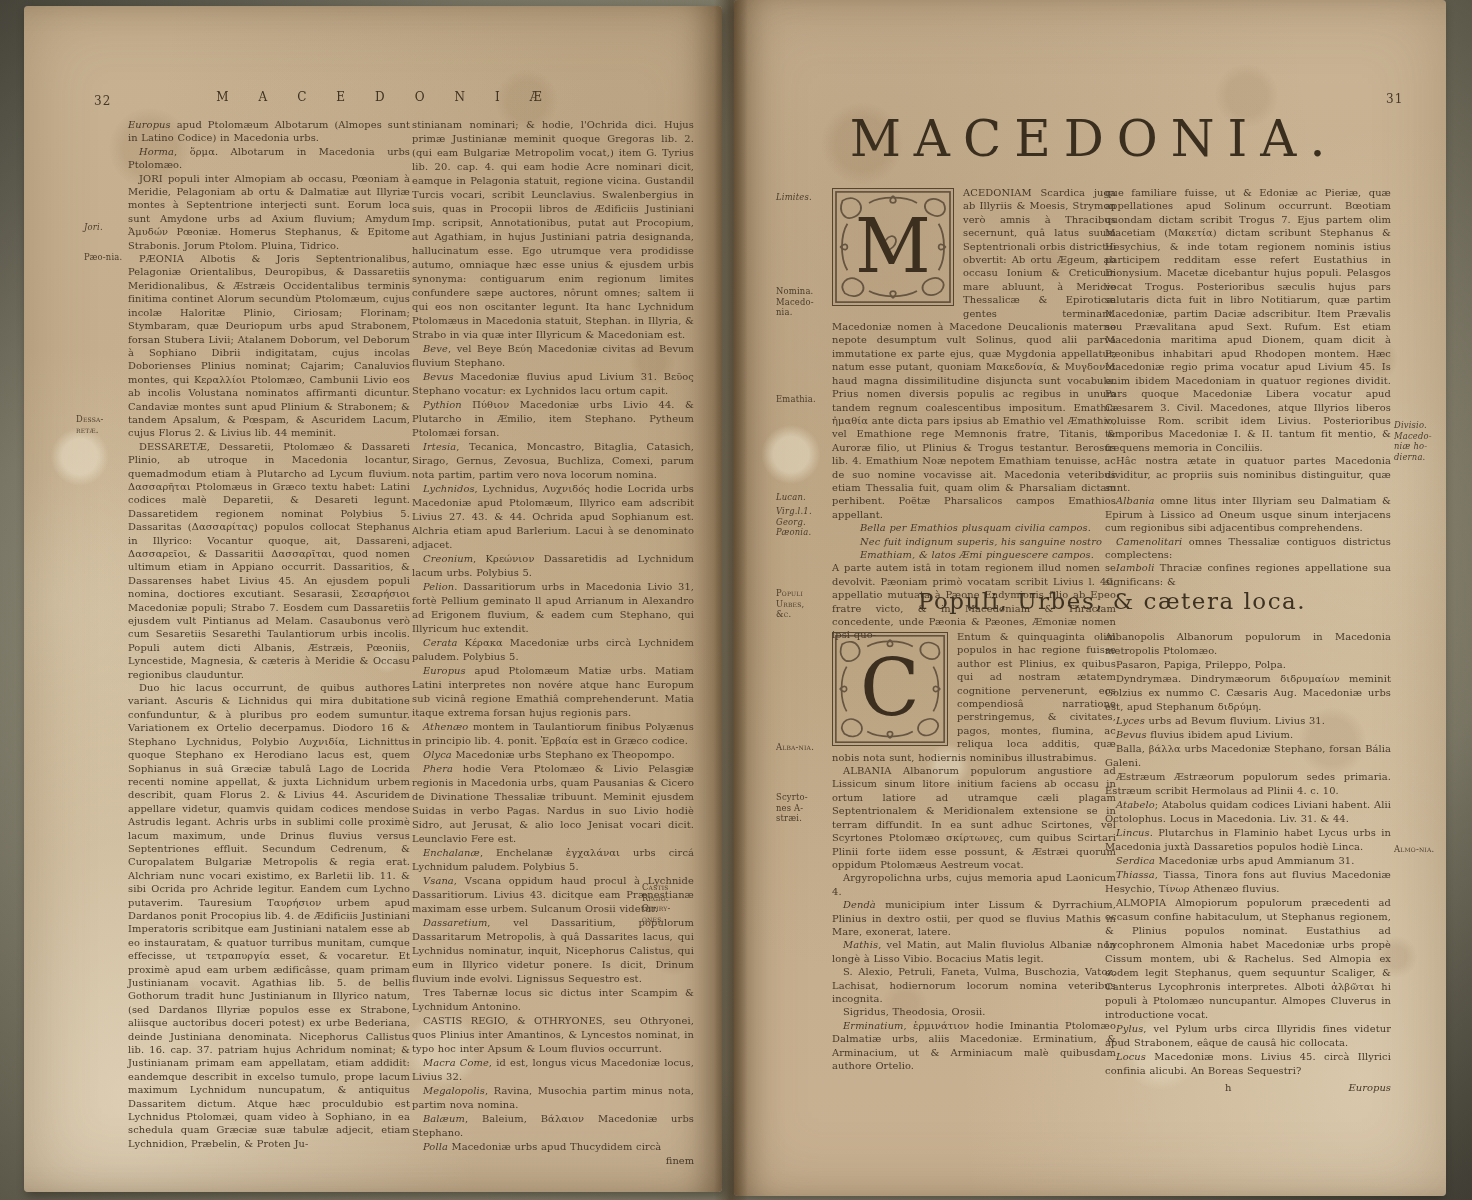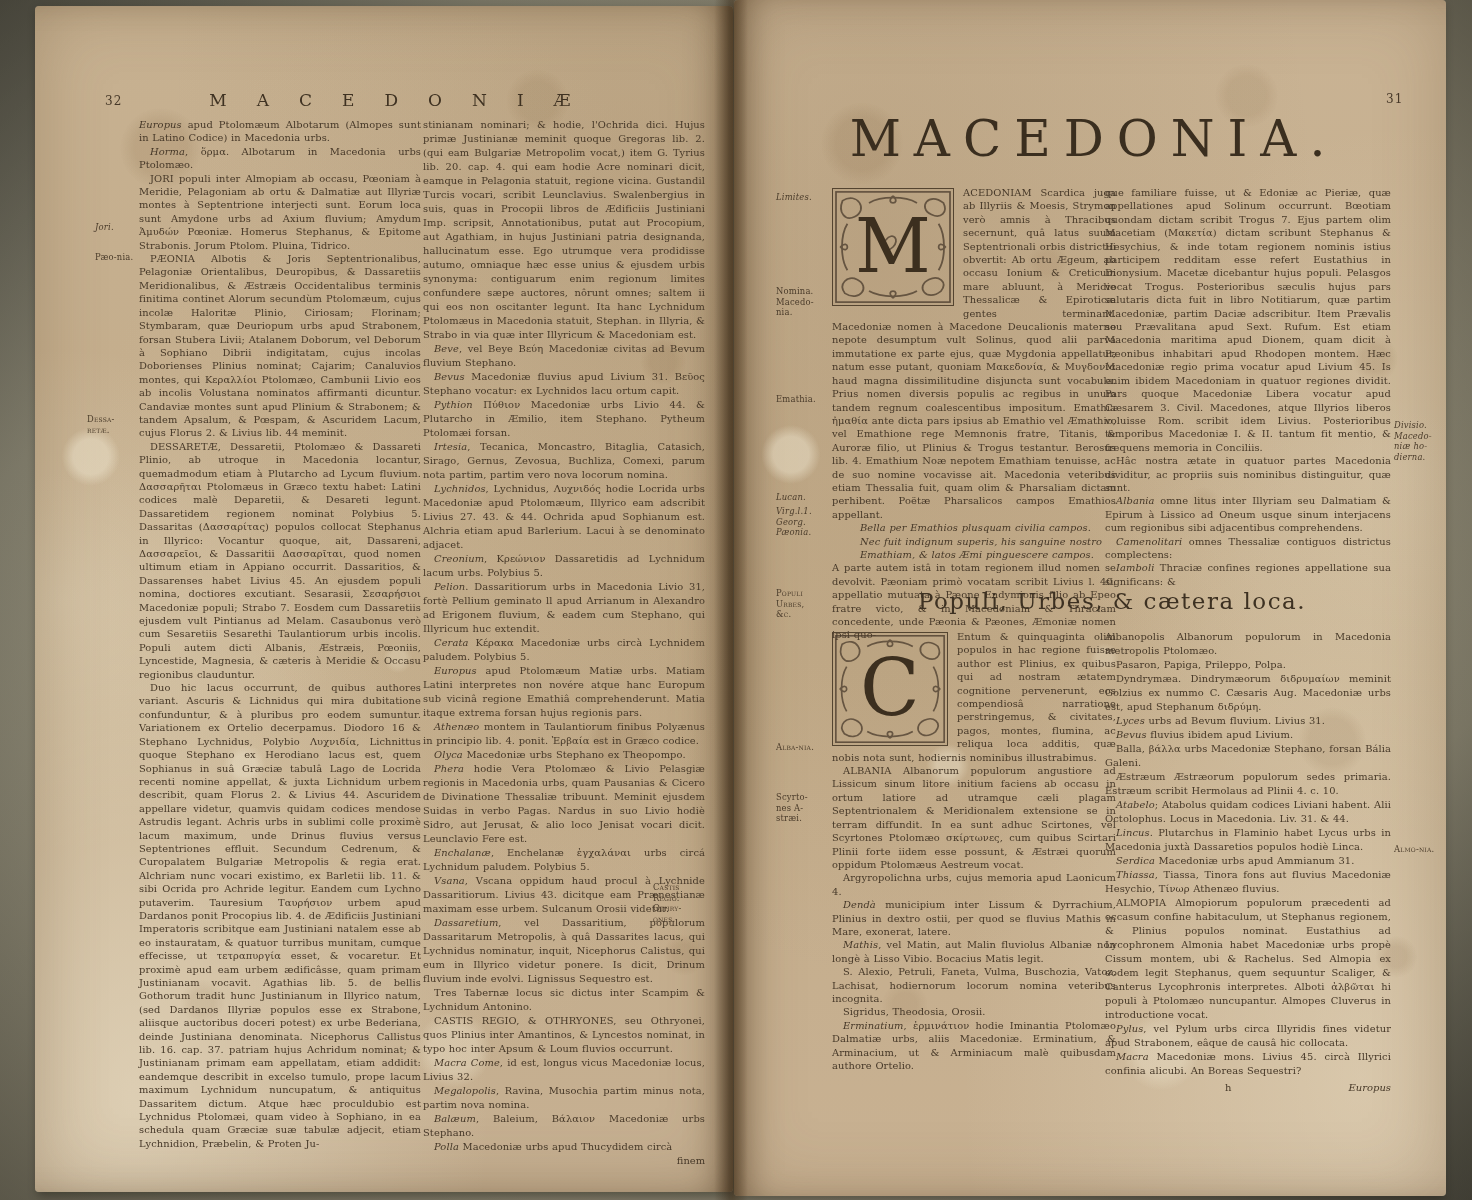--- a/index.html
+++ b/index.html
@@ -8,21 +8,21 @@
     font-family:"DejaVu Serif","Liberation Serif",serif;
     background:
       radial-gradient(ellipse at 50% 50%, rgba(255,255,255,0) 55%, rgba(40,38,30,.55) 100%),
       linear-gradient(135deg,#6b695c 0%,#8f8b78 18%,#9a947e 50%,#8d8874 82%,#5c5a4e 100%);
   }
   .scene{position:absolute;inset:0;}
   .page{
     position:absolute;border-radius:4px;color:#463828;
   }
   .page-left{
-    left:35px;top:6px;width:698px;height:1186px;
+    left:24px;top:6px;width:698px;height:1186px;
     background:
       radial-gradient(ellipse at 14% 92%, rgba(236,226,202,.6), transparent 42%),
       radial-gradient(ellipse at 4% 50%, rgba(232,222,198,.35), transparent 30%),
       radial-gradient(ellipse at 85% 15%, rgba(120,92,56,.16), transparent 55%),
       radial-gradient(ellipse at 55% 45%, rgba(214,196,164,.25), transparent 60%),
       linear-gradient(#c7b191,#c2ab89 60%,#c6b092);
     box-shadow: inset -26px 0 32px -14px rgba(70,48,24,.55), inset 0 0 70px rgba(96,72,44,.30), 2px 4px 10px rgba(30,28,20,.45);
   }
   .page-right{
     left:734px;top:0;width:712px;height:1196px;
@@ -45,21 +45,21 @@
       radial-gradient(circle at 84% 62%, rgba(112,80,44,.10) 0 2.4%, transparent 3.6%),
       radial-gradient(circle at 60% 88%, rgba(236,226,202,.4) 0 2%, transparent 3.4%),
       radial-gradient(circle at 44% 22%, rgba(114,82,46,.08) 0 1%, transparent 2%),
       radial-gradient(circle at 66% 42%, rgba(114,82,46,.07) 0 .8%, transparent 1.8%),
       radial-gradient(circle at 24% 84%, rgba(110,78,42,.09) 0 1%, transparent 2%),
       radial-gradient(circle at 52% 55%, rgba(238,229,206,.3) 0 1%, transparent 2%),
       radial-gradient(circle at 93% 80%, rgba(108,76,40,.12) 0 .9%, transparent 1.8%);
   }
   .pageno{position:absolute;font-size:12px;letter-spacing:1px;}
   .running-title{
-    position:absolute;text-align:center;font-size:17px;letter-spacing:30px;
+    position:absolute;text-align:center;font-size:12px;letter-spacing:30px;
     color:#3f3222;white-space:nowrap;
   }
   .main-title{
     position:absolute;text-align:center;font-size:50px;letter-spacing:13px;
     color:#3a2e1f;white-space:nowrap;
   }
   .col{position:absolute;font-size:9.9px;line-height:13.4px;text-align:justify;
        letter-spacing:.1px;word-spacing:.4px;}
   .colwrap{position:absolute;font-size:9.9px;line-height:14px;}
   .colwrap .list{text-align:justify;letter-spacing:.1px;word-spacing:.4px;}
@@ -246,21 +246,21 @@
           <p class="para "><i>Lyces</i> urbs ad Bevum fluvium. Livius 31.</p>
           <p class="para "><i>Bevus</i> fluvius ibidem apud Livium.</p>
           <p class="para ">Balla, βάλλα urbs Macedoniæ Stephano, forsan Bália Galeni.</p>
           <p class="para ">Æstræum Æstræorum populorum sedes primaria. Estræum scribit Hermolaus ad Plinii 4. c. 10.</p>
           <p class="para "><i>Atabelo</i>; Atabolus quidam codices Liviani habent. Alii Octolophus. Locus in Macedonia. Liv. 31. &amp; 44.</p>
           <p class="para "><i>Lincus</i>. Plutarchus in Flaminio habet Lycus urbs in Macedonia juxtà Dassaretios populos hodiè Linca.</p>
           <p class="para "><i>Serdica</i> Macedoniæ urbs apud Ammianum 31.</p>
           <p class="para "><i>Thiassa</i>, Tiassa, Tinora fons aut fluvius Macedoniæ Hesychio, Τίνωρ Athenæo fluvius.</p>
           <p class="para ">ALMOPIA Almopiorum populorum præcedenti ad occasum confine habitaculum, ut Stephanus regionem, &amp; Plinius populos nominat. Eustathius ad Lycophronem Almonia habet Macedoniæ urbs propè Cissum montem, ubi &amp; Rachelus. Sed Almopia ex eodem legit Stephanus, quem sequuntur Scaliger, &amp; Canterus Lycophronis interpretes. Alboti ἀλβῶται hi populi à Ptolomæo nuncupantur. Almopes Cluverus in introductione vocat.</p>
           <p class="para "><i>Pylus</i>, vel Pylum urbs circa Illyridis fines videtur apud Strabonem, eâque de causâ hic collocata.</p>
-          <p class="para "><i>Macra</i> Macedoniæ mons. Livius 45. circà Illyrici confinia alicubi. An Boreas Sequestri?</p>
+          <p class="para "><i>Locus</i> Macedoniæ mons. Livius 45. circà Illyrici confinia alicubi. An Boreas Sequestri?</p>
         </div>
       <div class="sigrow">
         <span class="sig-h">h</span>
         <span class="sig-catch">Europus</span>
       </div>
     </div>
   </div>
 
   <div class="gutter"></div>
 </div>

